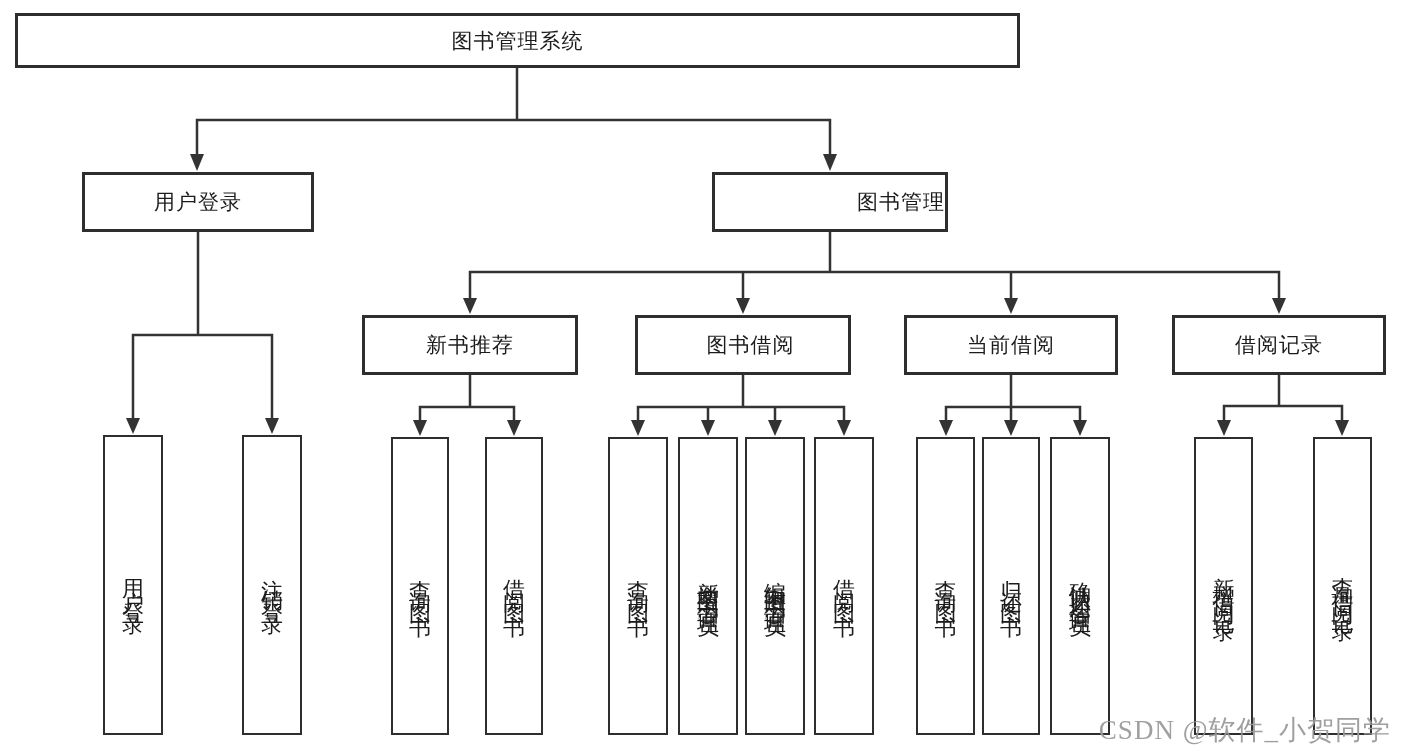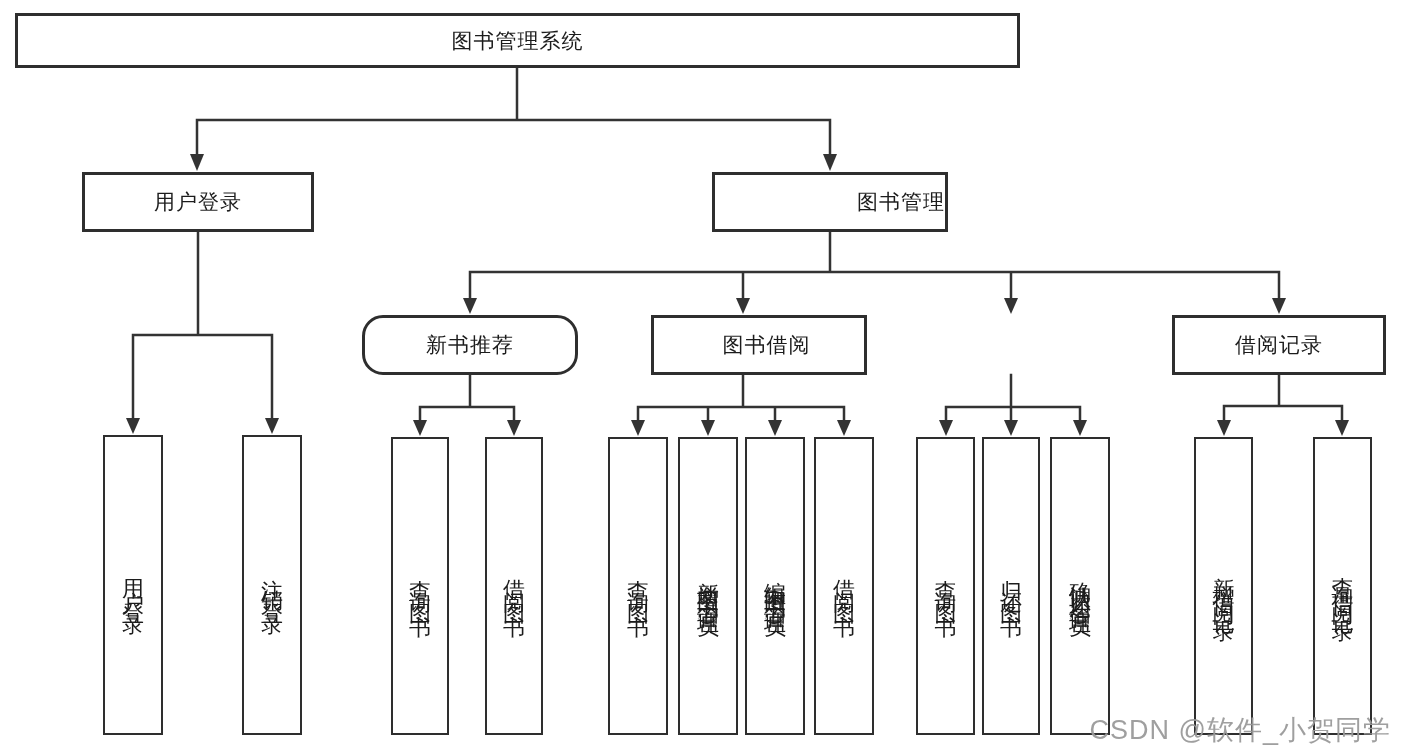--- a/index.html
+++ b/index.html
@@ -7,20 +7,21 @@
     padding: 0;
     background: #ffffff;
     font-family: "Liberation Sans", sans-serif;
   }
   #canvas {
     position: relative;
     width: 1405px;
     height: 747px;
     background: #ffffff;
     overflow: hidden;
+    font-family: Liberation Serif, serif;
   }
   #connector-svg {
     position: absolute;
     left: 0;
     top: 0;
     z-index: 1;
   }
   .hbox {
     position: absolute;
     box-sizing: border-box;
@@ -112,25 +113,28 @@
     <span>图书管理系统</span>
   </div>
 
   <div class="hbox" style="left:82px; top:172px; width:232px; height:60px;">
     <span>用户登录</span>
   </div>
   <div class="hbox" style="left:712px; top:172px; width:236px; height:60px;justify-content:flex-end;">
     <span>图书管理</span>
   </div>
 
-  <div class="hbox" style="left:362px; top:315px; width:216px; height:60px;border-radius:21px;">
+  <div class="hbox" style="left:362px; top:315px; width:216px; height:60px;">
     <span>新书推荐</span>
   </div>
-  <div class="hbox" style="left:651px; top:315px; width:216px; height:60px;padding-left:15px;">
+  <div class="hbox" style="left:635px; top:315px; width:216px; height:60px;padding-left:15px;">
     <span>图书借阅</span>
+  </div>
+  <div class="hbox" style="left:904px; top:315px; width:214px; height:60px;">
+    <span>当前借阅</span>
   </div>
   <div class="hbox" style="left:1172px; top:315px; width:214px; height:60px;">
     <span>借阅记录</span>
   </div>
 
   <div class="vbox ls-l" style="left:103px; top:435px; width:60px; height:300px;">
     <span>用户登录</span>
   </div>
   <div class="vbox ls-l" style="left:242px; top:435px; width:60px; height:300px;">
     <span>注销登录</span>

